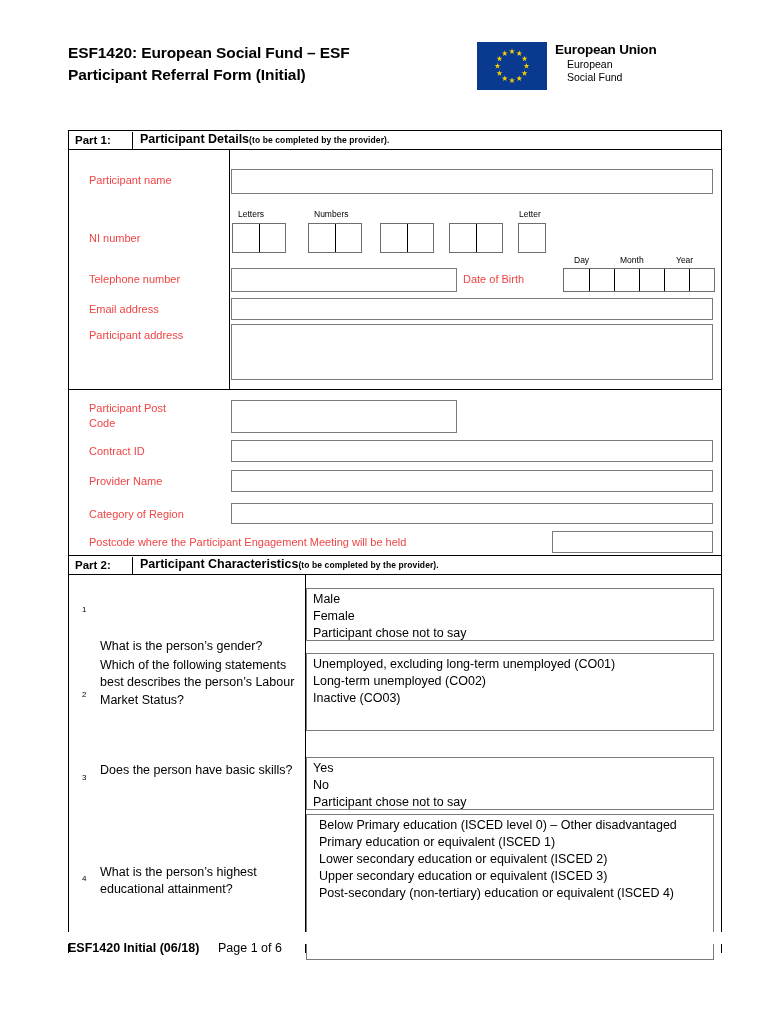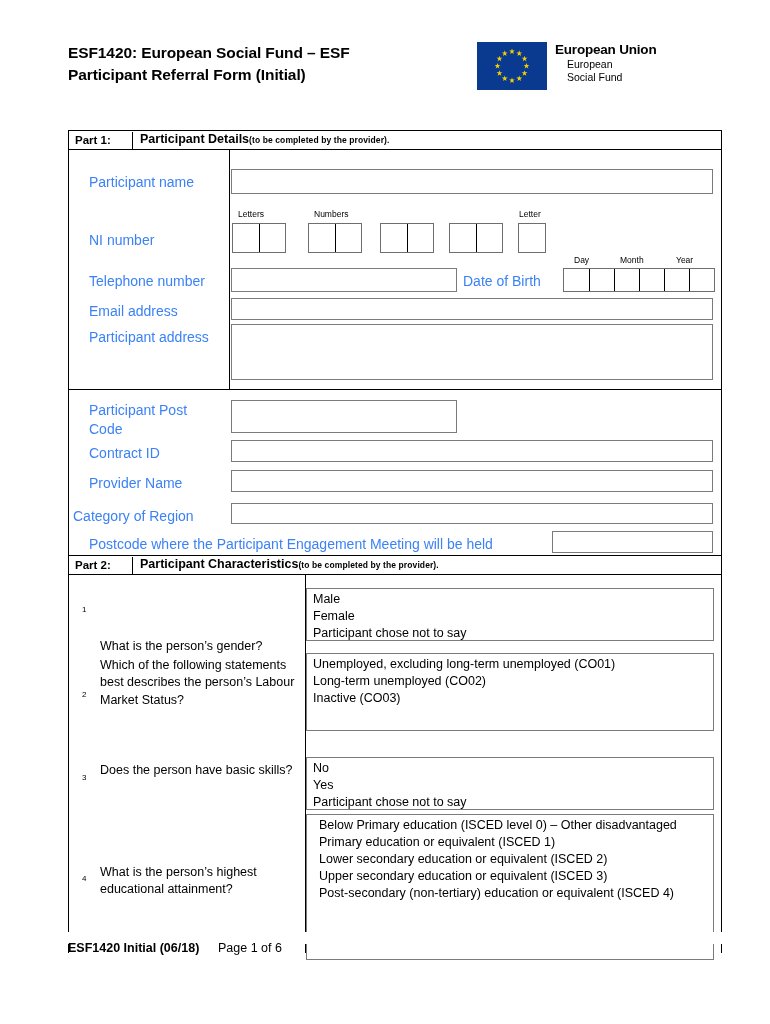--- a/index.html
+++ b/index.html
@@ -127,23 +127,23 @@
     border-left: 1px solid #000;
   }
   .p1-rowgroup-b {
     position: relative;
     height: 165px;
     border-top: 1px solid #000;
   }
 
   .lbl {
     position: absolute;
-    font-size: 14px;
+    font-size: 11px;
     line-height: 1.35;
-    color: #3b82f6;
+    color: #ef4444;
   }
   .box {
     position: absolute;
     border: 1px solid #7b7b7b;
     background: #fff;
     box-sizing: border-box;
   }
 
   .cap {
     position: absolute;
@@ -364,21 +364,21 @@
         <div>Code</div>
       </div>
       <div class="box" style="left:162px; top:10px; width:226px; height:33px;"></div>
 
       <div class="lbl" style="left:20px; top:54px;">Contract ID</div>
       <div class="box" style="left:162px; top:50px; width:482px; height:22px;"></div>
 
       <div class="lbl" style="left:20px; top:84px;">Provider Name</div>
       <div class="box" style="left:162px; top:80px; width:482px; height:22px;"></div>
 
-      <div class="lbl" style="left:4px; top:117px;">Category of Region</div>
+      <div class="lbl" style="left:20px; top:117px;">Category of Region</div>
       <div class="box" style="left:162px; top:113px; width:482px; height:21px;"></div>
 
       <div class="lbl" style="left:20px; top:145px;">Postcode where the Participant Engagement Meeting will be held</div>
       <div class="box" style="left:483px; top:141px; width:161px; height:22px;"></div>
     </div>
   </div>
 
   <div class="part-banner">
     <div class="part-no">Part 2:</div>
     <div class="part-title">
@@ -408,22 +408,22 @@
         <div>Long-term unemployed (CO02)</div>
         <div>Inactive (CO03)</div>
       </div>
     </div>
 
     <div class="q-row" style="height:59px;">
       <div class="q-divider"></div>
       <div class="q-num" style="top:24px;">3</div>
       <div class="q-text" style="top:13px;">Does the person have basic skills?</div>
       <div class="ans-box" style="top:8px; height:53px;">
+        <div>Yes</div>
         <div>No</div>
-        <div>Yes</div>
         <div>Participant chose not  to say</div>
       </div>
     </div>
 
     <div class="q-row" style="height:145px;">
       <div class="q-divider"></div>
       <div class="q-num" style="top:66px;">4</div>
       <div class="q-text" style="top:56px;">What is the person’s highest educational attainment?</div>
       <div class="ans-box wrap" style="top:6px; height:146px;padding-left:12px;">
         <div>Below Primary education (ISCED level 0) – Other disadvantaged</div>

